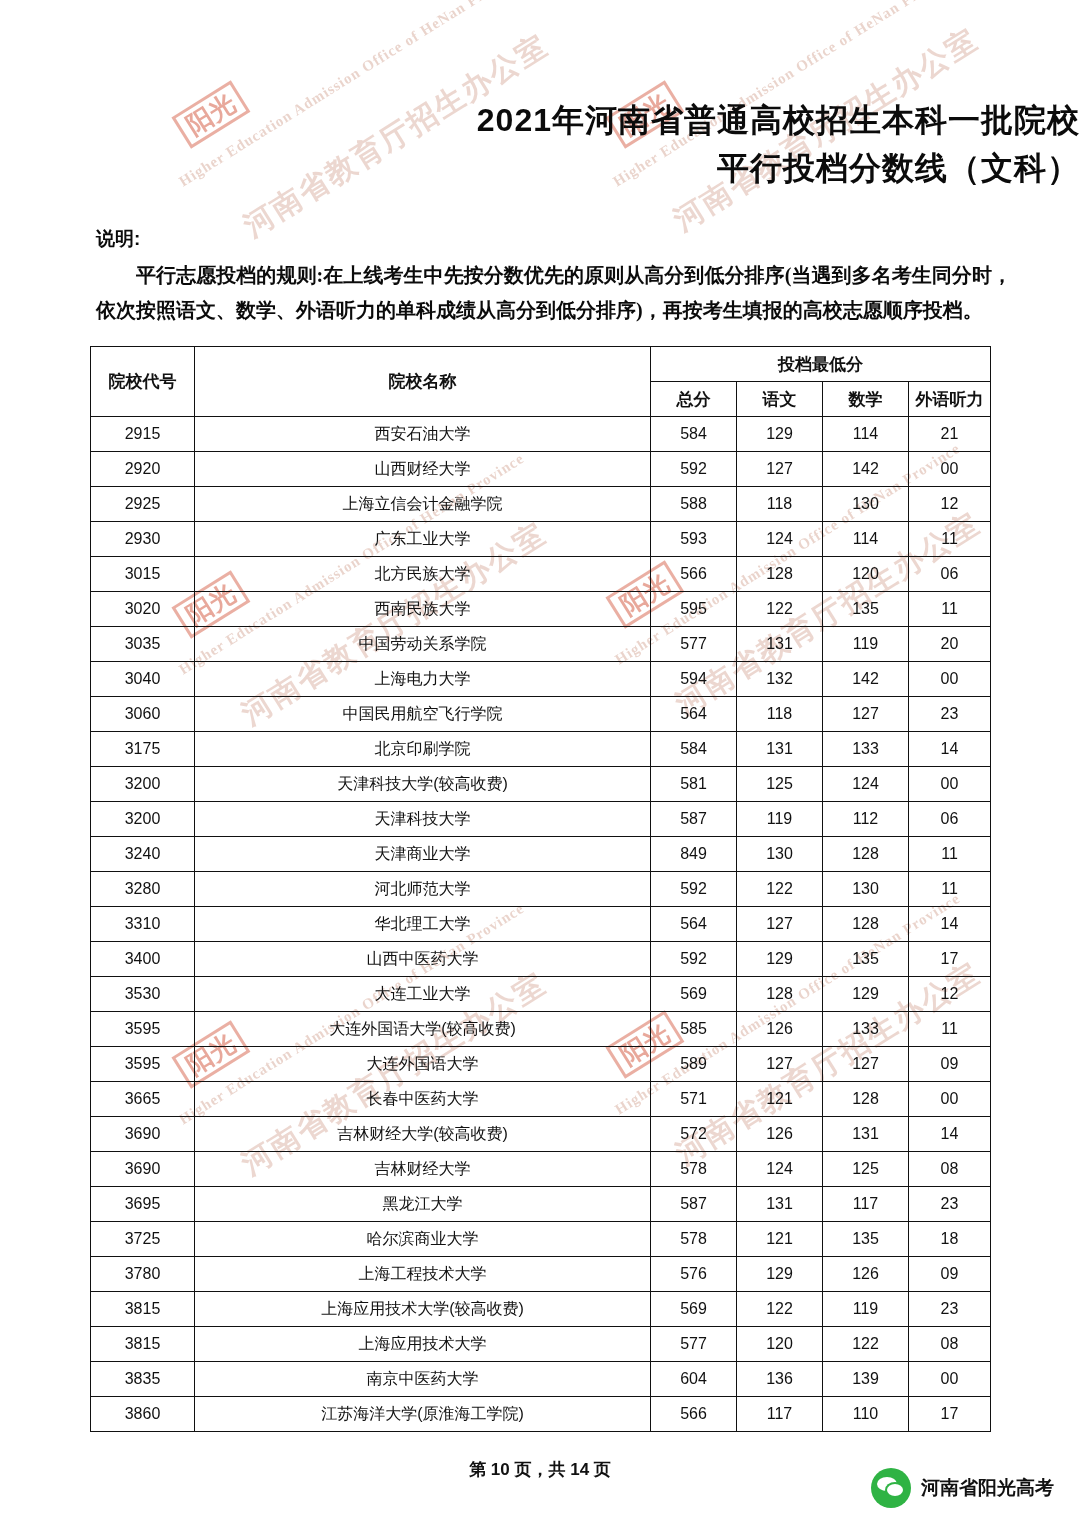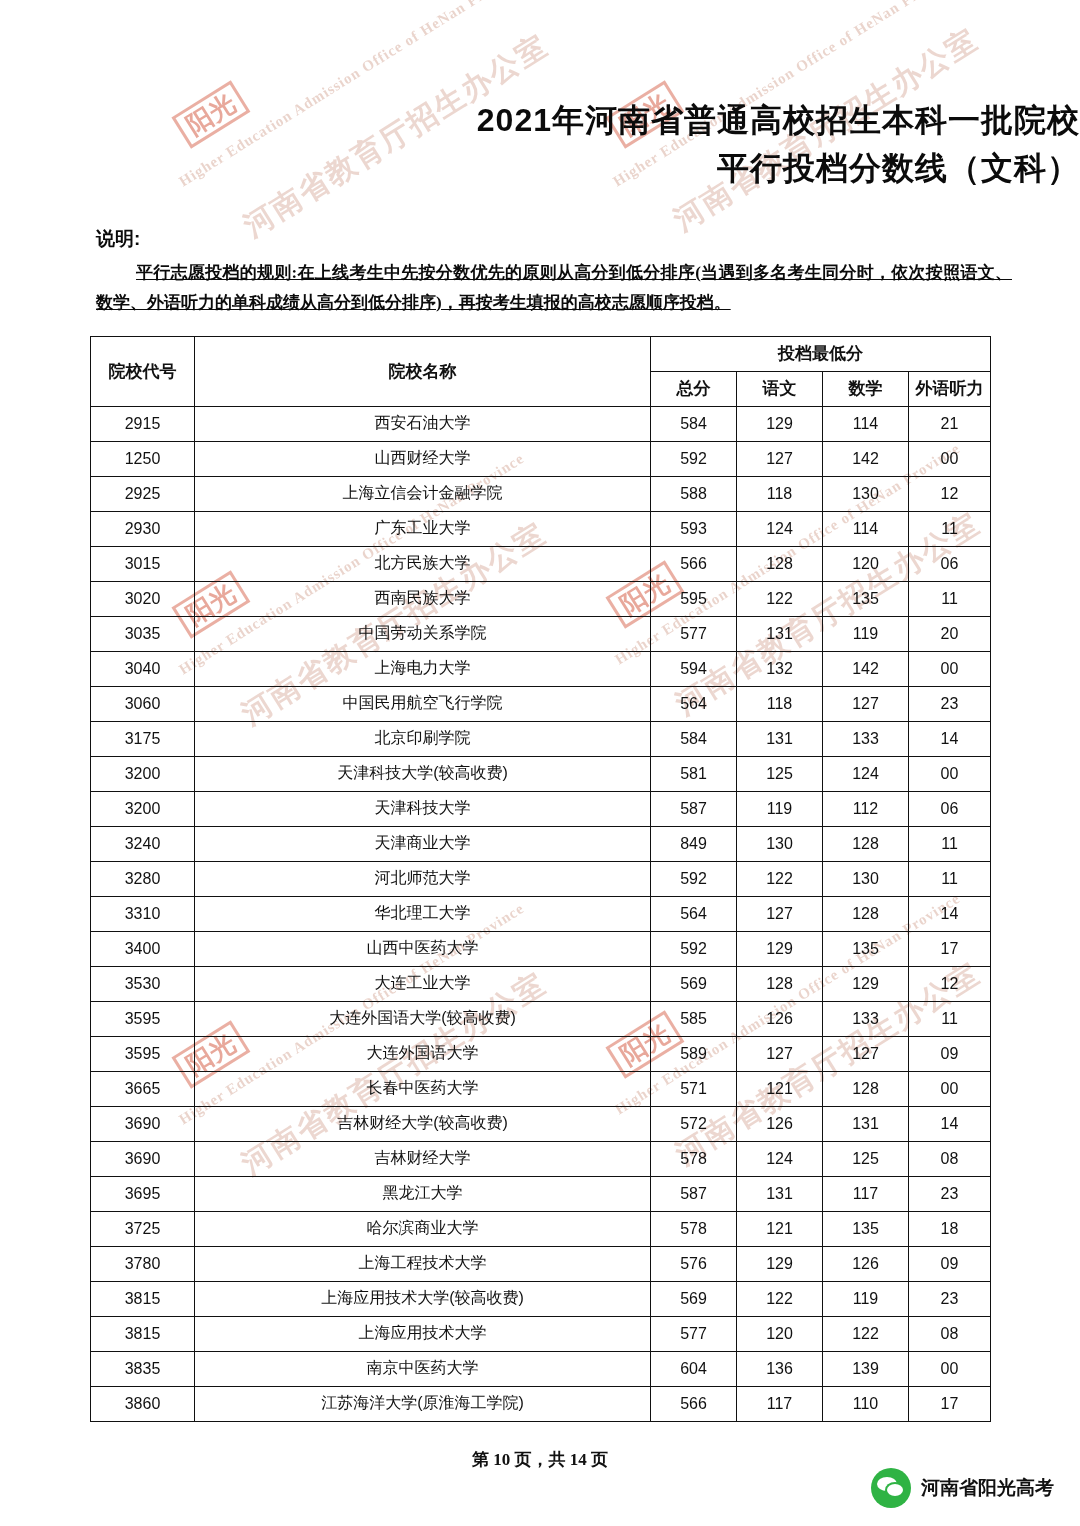--- a/index.html
+++ b/index.html
@@ -87,26 +87,25 @@
   .note-label {
     font-family: "Liberation Sans", sans-serif;
     font-weight: bold;
     font-size: 19px;
     color: #0b0b0b;
   }
   .note-body {
     margin-top: 6px;
     font-family: "Liberation Serif", serif;
     font-weight: bold;
-    font-size: 17px;
+    font-size: 20px;
     line-height: 1.75;
     text-indent: 40px;
     color: #0b0b0b;
     text-align: justify;
-    text-decoration: underline;
   }
 
   
   .table-wrap {
     margin: 18px auto 0 auto;
     width: 900px;
   }
   table.scores {
     border-collapse: collapse;
     width: 100%;
@@ -139,21 +138,21 @@
     font-size: 16px;
   }
   th.group-head {
     font-size: 17px;
   }
 
   
   .footer {
     margin-top: 26px;
     text-align: center;
-    font-family: Liberation Serif, serif;
+    font-family: Liberation Sans, sans-serif;
     font-weight: bold;
     font-size: 17px;
     color: #111;
   }
 
   
   .wechat {
     position: absolute;
     right: 26px;
     bottom: 18px;
@@ -265,21 +264,21 @@
       <tbody id="table-body">
           <tr>
             <td>2915</td>
             <td class="name-cell">西安石油大学</td>
             <td>584</td>
             <td>129</td>
             <td>114</td>
             <td>21</td>
           </tr>
           <tr>
-            <td>1250</td>
+            <td>2920</td>
             <td class="name-cell">山西财经大学</td>
             <td>592</td>
             <td>127</td>
             <td>142</td>
             <td>00</td>
           </tr>
           <tr>
             <td>2925</td>
             <td class="name-cell">上海立信会计金融学院</td>
             <td>588</td>

